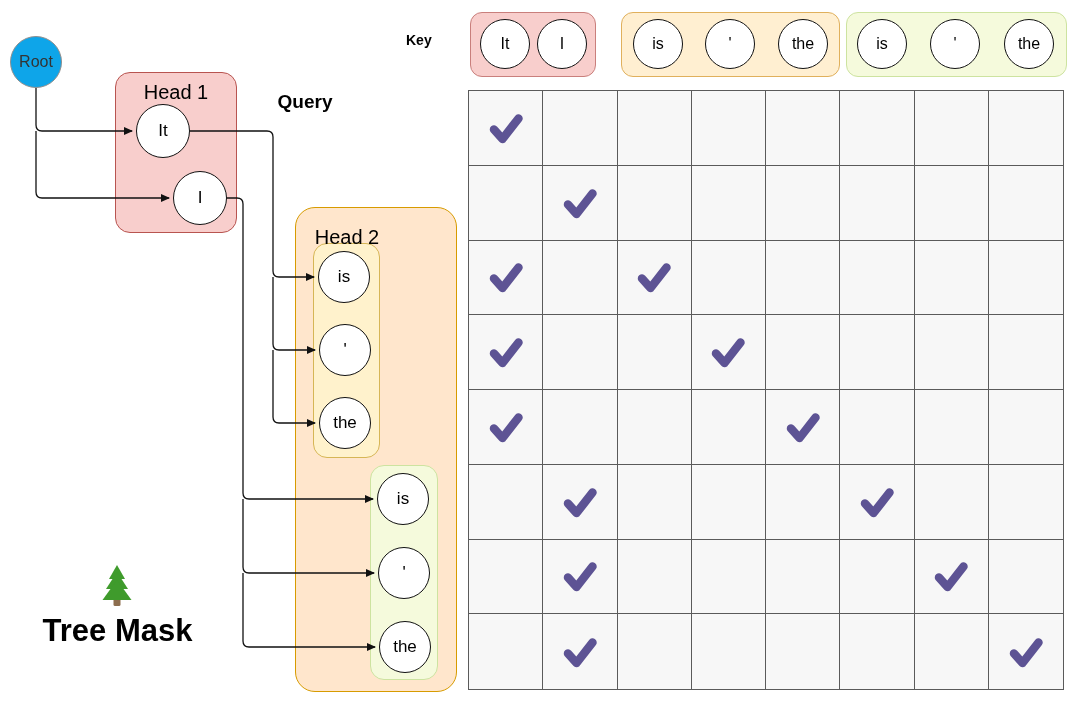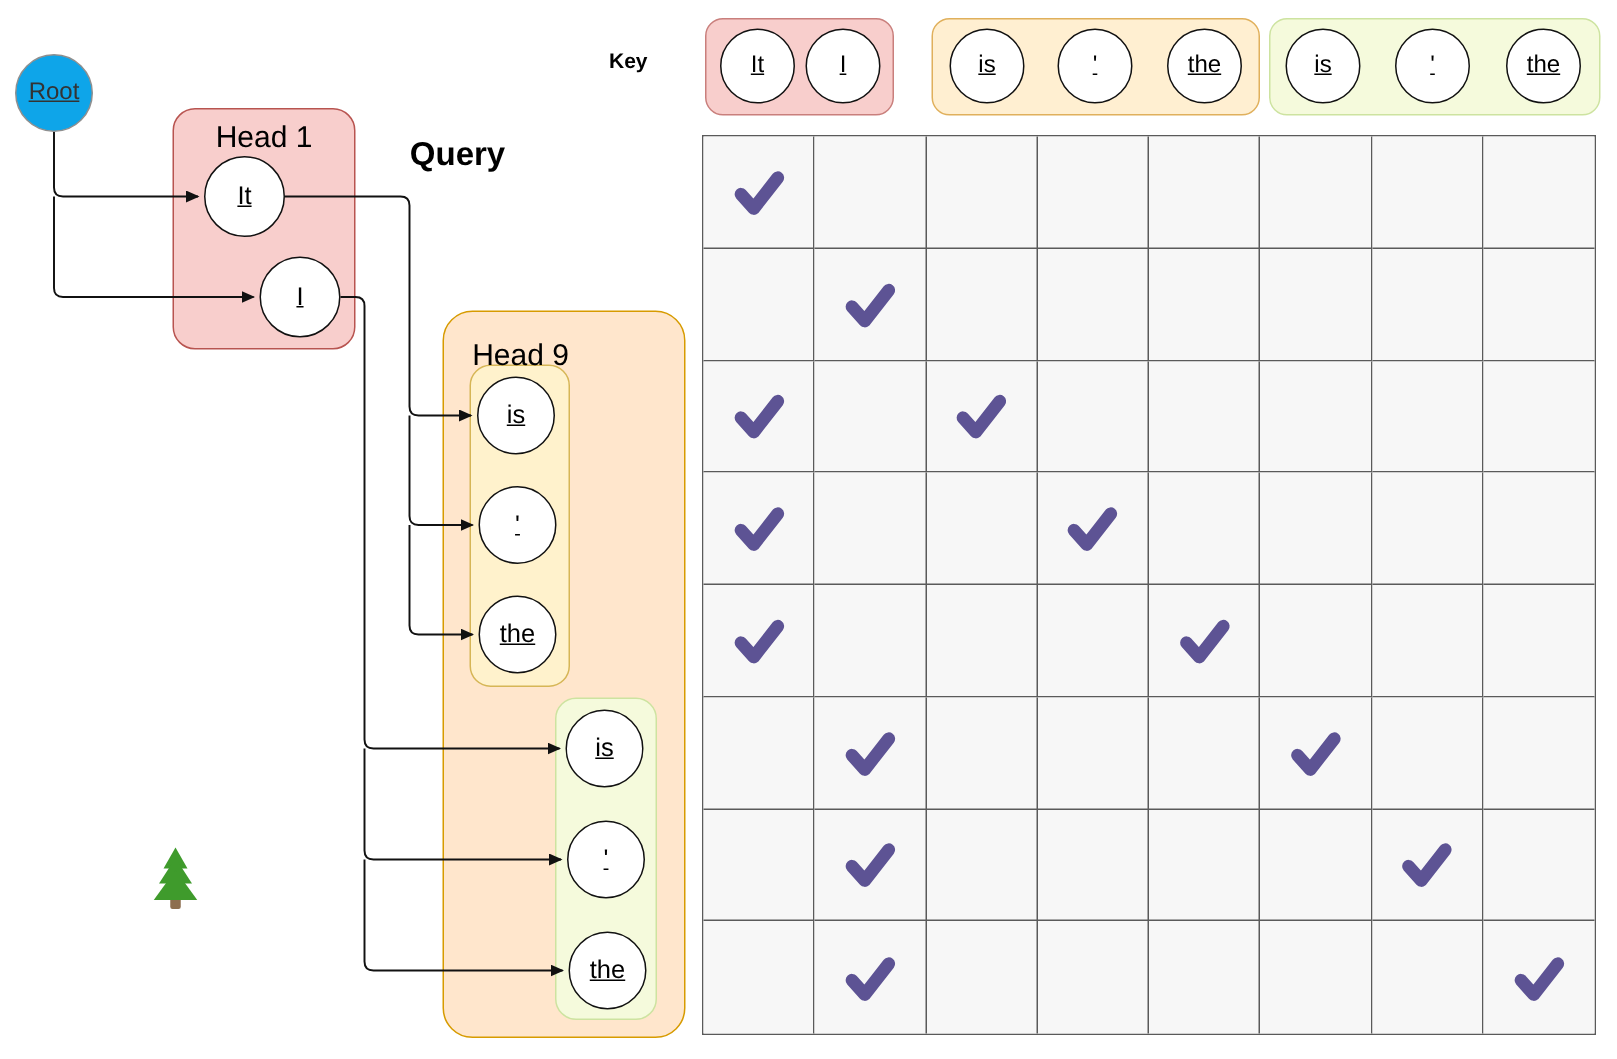--- a/index.html
+++ b/index.html
@@ -14,21 +14,21 @@
   .head2{background:#ffe6cc;border:1px solid #d79b00;border-radius:20px;}
   .innerYellow{background:#fff2cc;border:1px solid #d6b656;border-radius:14px;}
   .innerGreen{background:#f5fadc;border:1px solid #cde3a0;border-radius:14px;}
   .keyPink{background:#f8cecc;border:1px solid #c97f7c;border-radius:12px;}
   .keyOrange{background:#ffefd1;border:1px solid #e0b05c;border-radius:12px;}
   .keyGreen{background:#f5fadc;border:1px solid #cde3a0;border-radius:12px;}
   
   .node{
     position:absolute;box-sizing:border-box;background:#fff;border:1px solid #111;
     border-radius:50%;display:flex;align-items:center;justify-content:center;
-    font-size:17px;color:#000;z-index:3;text-decoration:underline;
+    font-size:17px;color:#000;z-index:3;
   }
   .rootNode{
     background:#0ea5e9;border:1px solid #8f8f8f;color:#333;font-size:16px;
   }
   .boxLabel{
     position:absolute;z-index:2;font-size:20px;color:#000;text-align:center;line-height:1;
   }
   .bigLabel{position:absolute;font-weight:bold;color:#000;z-index:2;line-height:1;}
   
   #wires{position:absolute;left:0;top:0;z-index:2;pointer-events:none;}
@@ -53,21 +53,21 @@
 <body>
 
 <div id="canvas">
 
   <div class="gbox head1" style="left:115px;top:72px;width:122px;height:161px;"></div>
   <div class="gbox head2" style="left:295px;top:207px;width:162px;height:485px;"></div>
   <div class="gbox innerYellow" style="left:313px;top:243px;width:67px;height:215px;"></div>
   <div class="gbox innerGreen" style="left:370px;top:465px;width:68px;height:215px;"></div>
 
   <div class="boxLabel" style="left:115px;top:82px;width:122px;">Head 1</div>
-  <div class="boxLabel" style="left:297px;top:227px;width:100px;">Head 9</div>
+  <div class="boxLabel" style="left:297px;top:227px;width:100px;">Head 2</div>
 
   <svg id="wires" width="1078" height="706" viewBox="0 0 1078 706">
     <defs>
       <marker id="arrow" markerWidth="9" markerHeight="8" refX="8" refY="4" orient="auto" markerUnits="userSpaceOnUse">
         <path d="M0,0 L9,4 L0,8 Z" fill="#111"></path>
       </marker>
     </defs>
     <g stroke="#111" stroke-width="1.3" fill="none">
       <path d="M36,88 L36,125 Q36,131 42,131 L132,131" marker-end="url(#arrow)"></path>
       <path d="M36,131 L36,192 Q36,198 42,198 L169,198" marker-end="url(#arrow)"></path>
@@ -85,21 +85,21 @@
   <div class="node" style="left:173px;top:171px;width:54px;height:54px;">I</div>
 
   <div class="node" style="left:318px;top:251px;width:52px;height:52px;">is</div>
   <div class="node" style="left:319px;top:324px;width:52px;height:52px;">'</div>
   <div class="node" style="left:319px;top:397px;width:52px;height:52px;">the</div>
 
   <div class="node" style="left:377px;top:473px;width:52px;height:52px;">is</div>
   <div class="node" style="left:378px;top:547px;width:52px;height:52px;">'</div>
   <div class="node" style="left:379px;top:621px;width:52px;height:52px;">the</div>
 
-  <div class="bigLabel" style="left:253px;top:92px;width:104px;text-align:center;font-size:22px;">Query</div>
+  <div class="bigLabel" style="left:253px;top:92px;width:104px;text-align:center;font-size:19px;">Query</div>
   <div class="bigLabel" style="left:406px;top:33px;width:52px;text-align:left;font-size:14px;">Key</div>
 
   <div class="gbox keyPink" style="left:470px;top:12px;width:126px;height:65px;"></div>
   <div class="gbox keyOrange" style="left:621px;top:12px;width:219px;height:65px;"></div>
   <div class="gbox keyGreen" style="left:846px;top:12px;width:221px;height:65px;"></div>
 
   <div class="node" style="left:480px;top:19px;width:50px;height:50px;font-size:16px;">It</div>
   <div class="node" style="left:537px;top:19px;width:50px;height:50px;font-size:16px;">I</div>
 
   <div class="node" style="left:633px;top:19px;width:50px;height:50px;font-size:16px;">is</div>
@@ -232,14 +232,15 @@
         </svg>
       </div>
     </div>
 
   <svg class="abs" style="left:100px;top:564px;z-index:2;" width="34" height="44" viewBox="0 0 34 44">
     <rect x="13.5" y="34" width="7" height="8" rx="1.5" fill="#8d6e4f"></rect>
     <path d="M17 1 L25 15 L9 15 Z" fill="#3f9b2c"></path>
     <path d="M17 8 L28 25 L6 25 Z" fill="#3f9b2c"></path>
     <path d="M17 16 L31.5 36 L2.5 36 Z" fill="#3f9b2c"></path>
   </svg>
+  <div class="treeCaption">Tree Mask</div>
 
 </div>
 
 </body></html>

